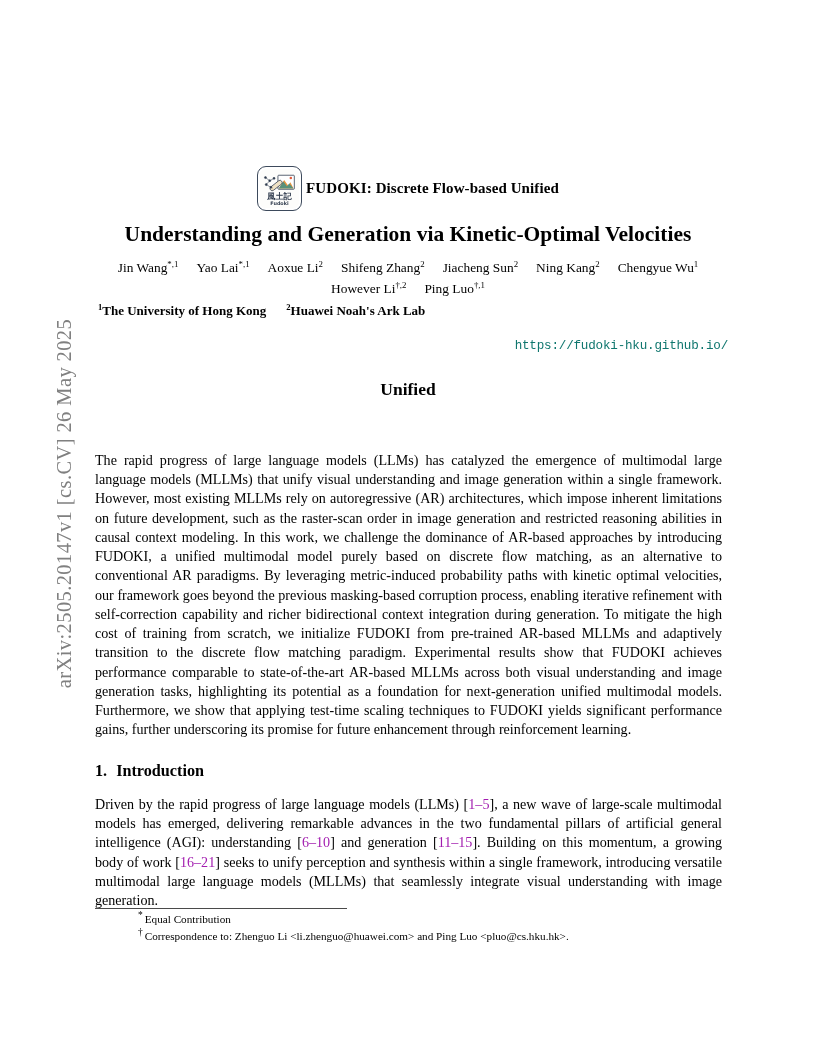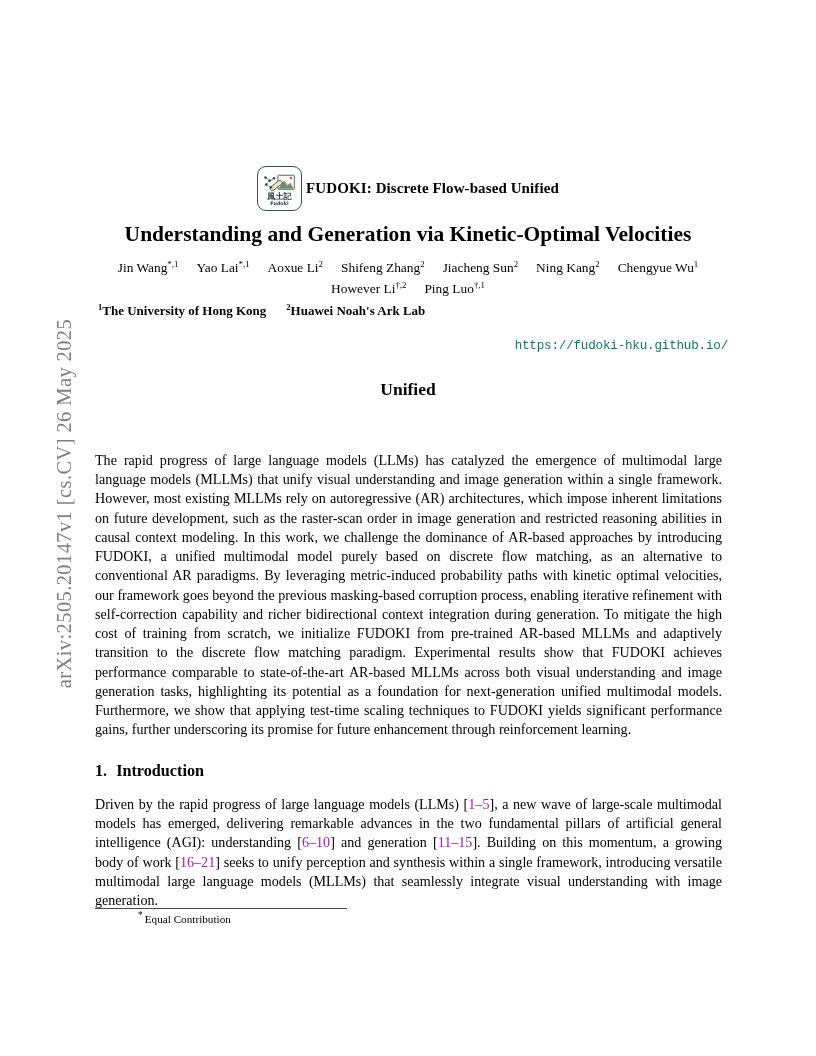--- a/index.html
+++ b/index.html
@@ -246,15 +246,16 @@
   <div class="abstract-body">The rapid progress of large language models (LLMs) has catalyzed the emergence of multimodal large language models (MLLMs) that unify visual understanding and image generation within a single framework. However, most existing MLLMs rely on autoregressive (AR) architectures, which impose inherent limitations on future development, such as the raster-scan order in image generation and restricted reasoning abilities in causal context modeling. In this work, we challenge the dominance of AR-based approaches by introducing FUDOKI, a unified multimodal model purely based on discrete flow matching, as an alternative to conventional AR paradigms. By leveraging metric-induced probability paths with kinetic optimal velocities, our framework goes beyond the previous masking-based corruption process, enabling iterative refinement with self-correction capability and richer bidirectional context integration during generation. To mitigate the high cost of training from scratch, we initialize FUDOKI from pre-trained AR-based MLLMs and adaptively transition to the discrete flow matching paradigm. Experimental results show that FUDOKI achieves performance comparable to state-of-the-art AR-based MLLMs across both visual understanding and image generation tasks, highlighting its potential as a foundation for next-generation unified multimodal models. Furthermore, we show that applying test-time scaling techniques to FUDOKI yields significant performance gains, further underscoring its promise for future enhancement through reinforcement learning.</div>
 
   <div class="intro-heading">
     <span class="num">1.</span><span>Introduction</span>
   </div>
   <div class="intro-body"><span>Driven by the rapid progress of large language models (LLMs) [</span><span class="cite">1–5</span><span>], a new wave of large-scale multimodal models has emerged, delivering remarkable advances in the two fundamental pillars of artificial general intelligence (AGI): understanding [</span><span class="cite">6–10</span><span>] and generation [</span><span class="cite">11–15</span><span>]. Building on this momentum, a growing body of work [</span><span class="cite">16–21</span><span>] seeks to unify perception and synthesis within a single framework, introducing versatile multimodal large language models (MLLMs) that seamlessly integrate visual understanding with image generation.</span></div>
 
   <div class="footnote-rule"></div>
   <div class="footnotes">
     <div class="fn"><span class="mark">*</span><span>Equal Contribution</span></div>
+    <div class="fn"><span class="mark">†</span><span>Correspondence to: Zhenguo Li &lt;li.zhenguo@huawei.com&gt; and Ping Luo &lt;pluo@cs.hku.hk&gt;.</span></div>
   </div>
 
 </div>
 
 </body></html>

